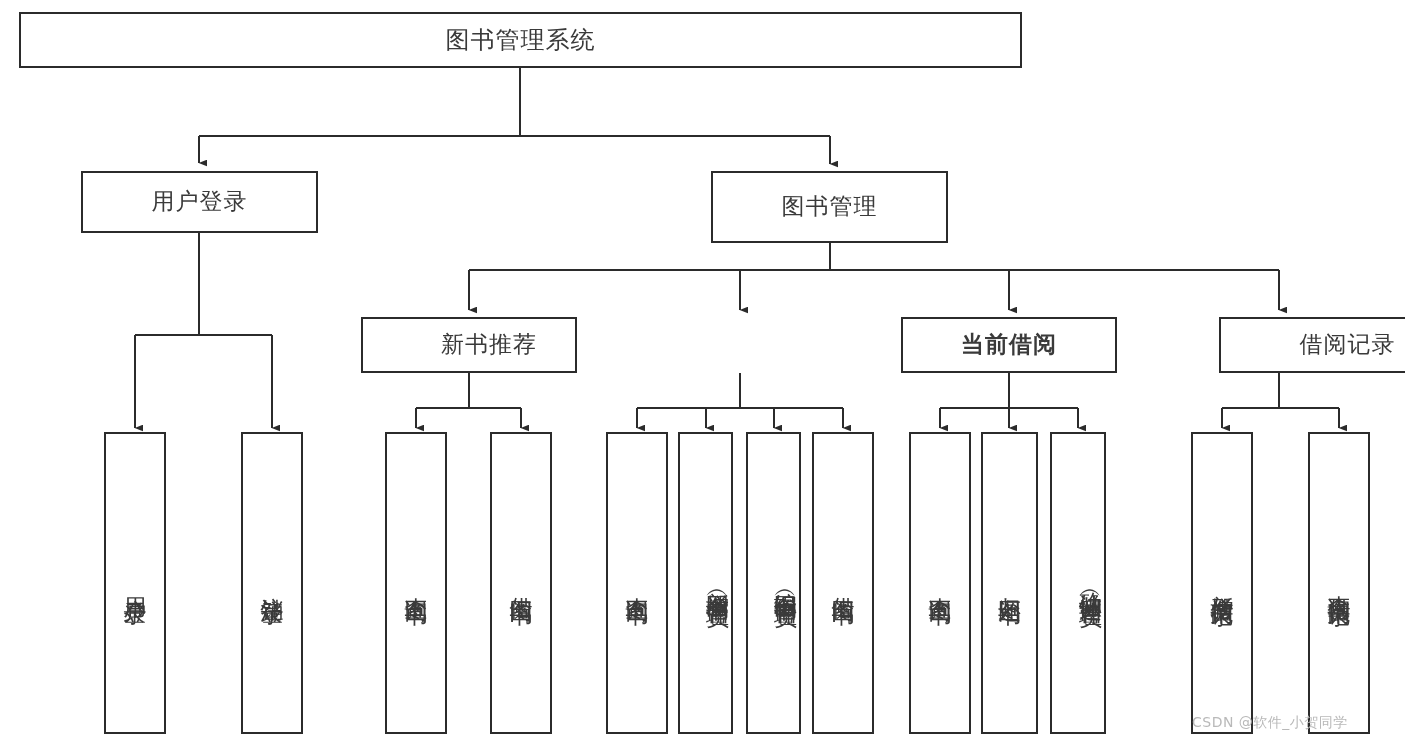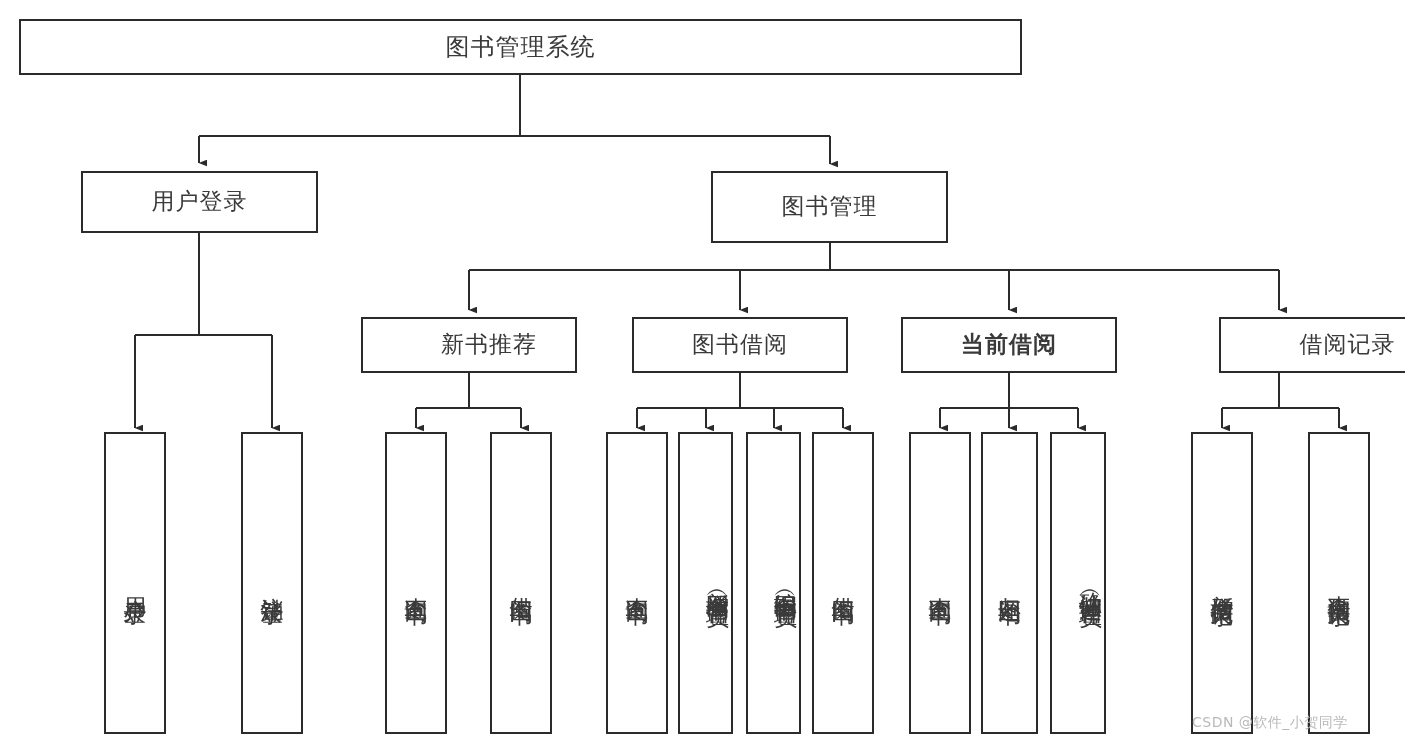--- a/index.html
+++ b/index.html
@@ -37,21 +37,20 @@
     color: #3a3a3a;
     text-align: center;
   }
   .node.horiz {
     font-size: 23px;
     letter-spacing: 1px;
     line-height: 1.1;
   }
   .node.root {
     font-size: 24px;
-    margin-top: 7px;
   }
   .node.vert {
     writing-mode: vertical-rl;
     text-orientation: upright;
     font-size: 23px;
     line-height: 1.18;
     letter-spacing: 2px;
     padding: 6px 0;
   }
   .node.vert.top-align {
@@ -123,21 +122,20 @@
       <path d="M 1339 408 L 1339 428" marker-end="url(#arrowhead)"></path>
     </g>
   </svg>
 
   <div class="node horiz root" style="left:19px; top:12px; width:1003px; height:56px;">图书管理系统</div>
 
   <div class="node horiz" style="left:81px; top:171px; width:237px; height:62px;">用户登录</div>
   <div class="node horiz" style="left:711px; top:171px; width:237px; height:72px;">图书管理</div>
 
   <div class="node horiz" style="left:361px; top:317px; width:216px; height:56px;padding-left:40px;">新书推荐</div>
-  <div class="node horiz" style="left:632px; top:317px; width:216px; height:56px;">图书借阅</div>
   <div class="node horiz" style="left:901px; top:317px; width:216px; height:56px;font-weight:bold;">当前借阅</div>
   <div class="node horiz" style="left:1219px; top:317px; width:217px; height:56px;padding-left:40px;">借阅记录</div>
 
   <div class="node vert" style="left:104px; top:432px; width:62px; height:302px;">用户登录</div>
   <div class="node vert" style="left:241px; top:432px; width:62px; height:302px;">注销登录</div>
 
   <div class="node vert" style="left:385px; top:432px; width:62px; height:302px;">查询图书</div>
   <div class="node vert" style="left:490px; top:432px; width:62px; height:302px;">借阅图书</div>
 
   <div class="node vert" style="left:606px; top:432px; width:62px; height:302px;">查询图书</div>

